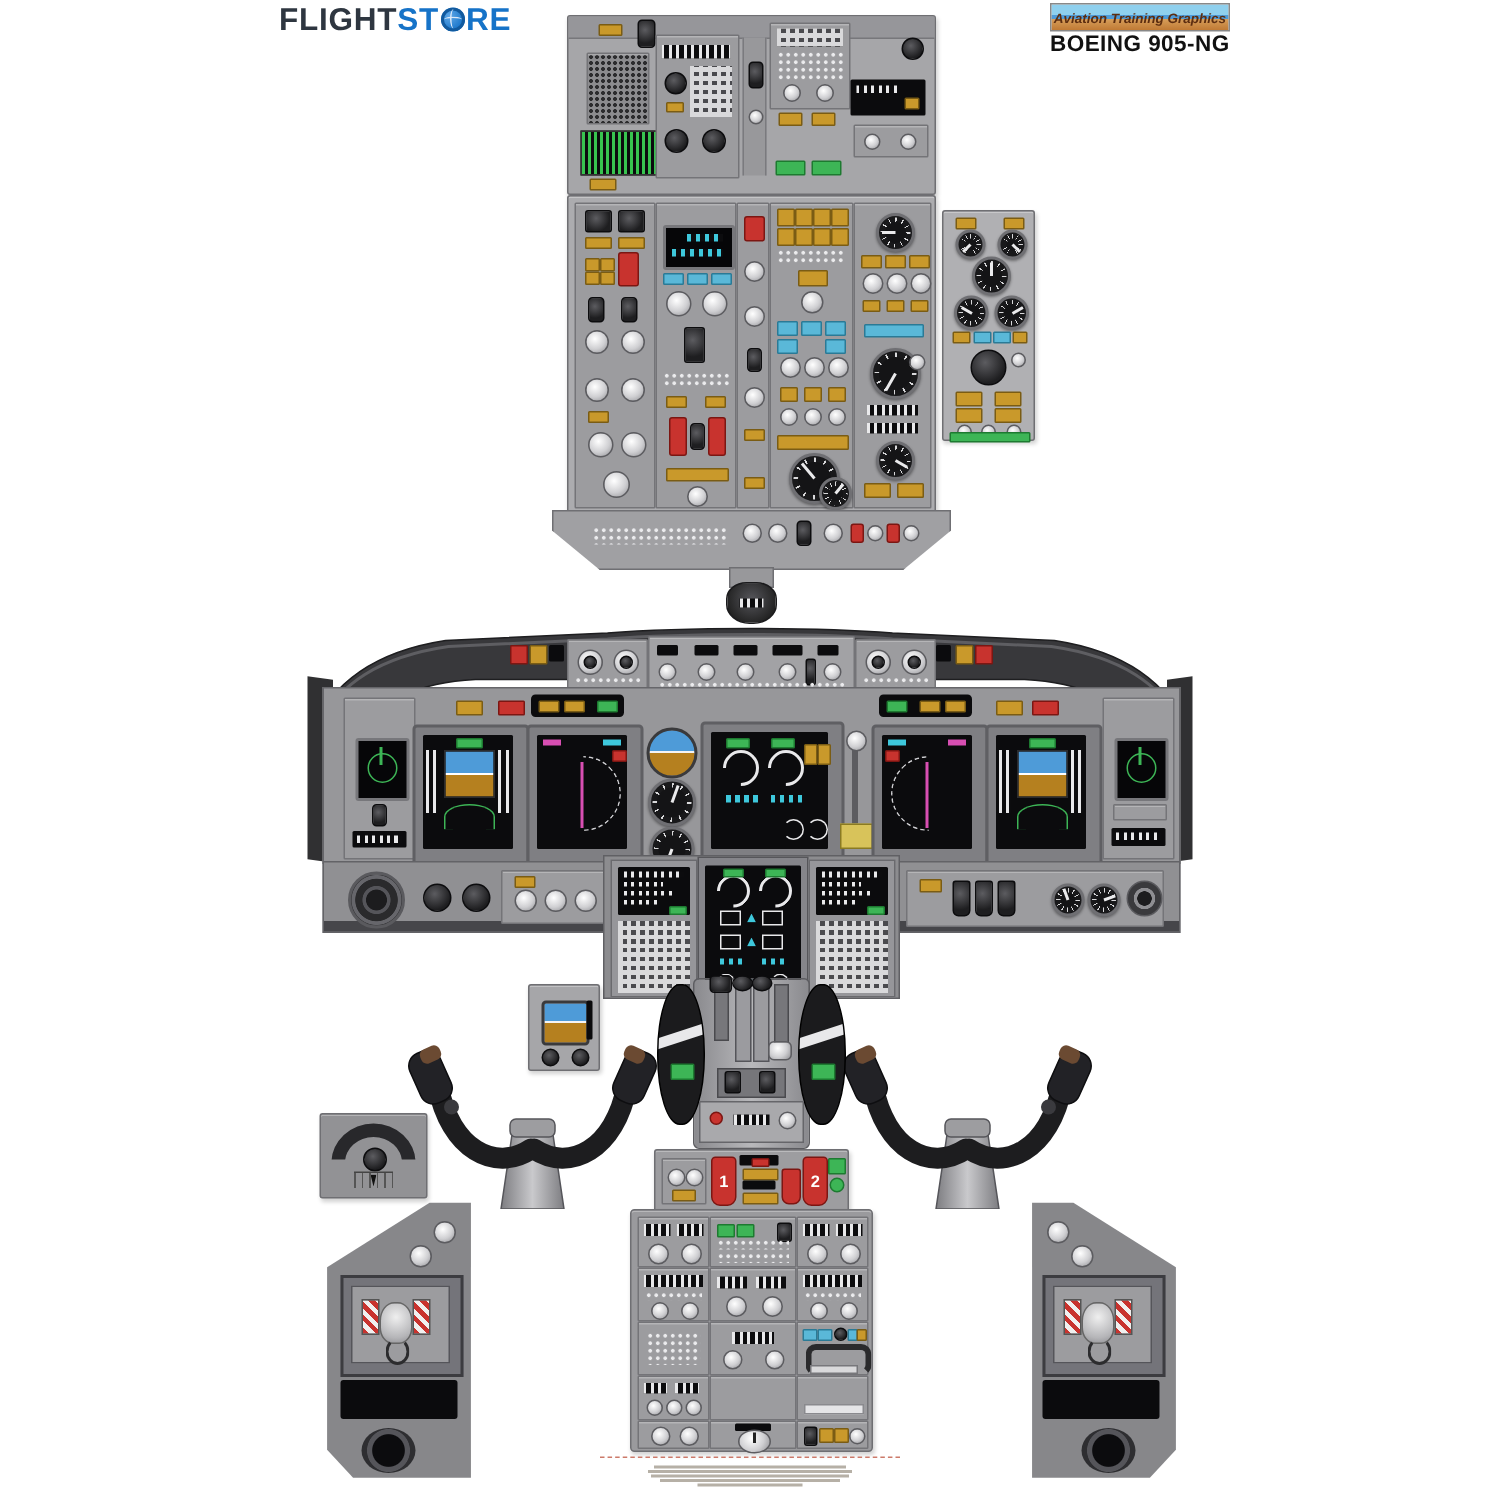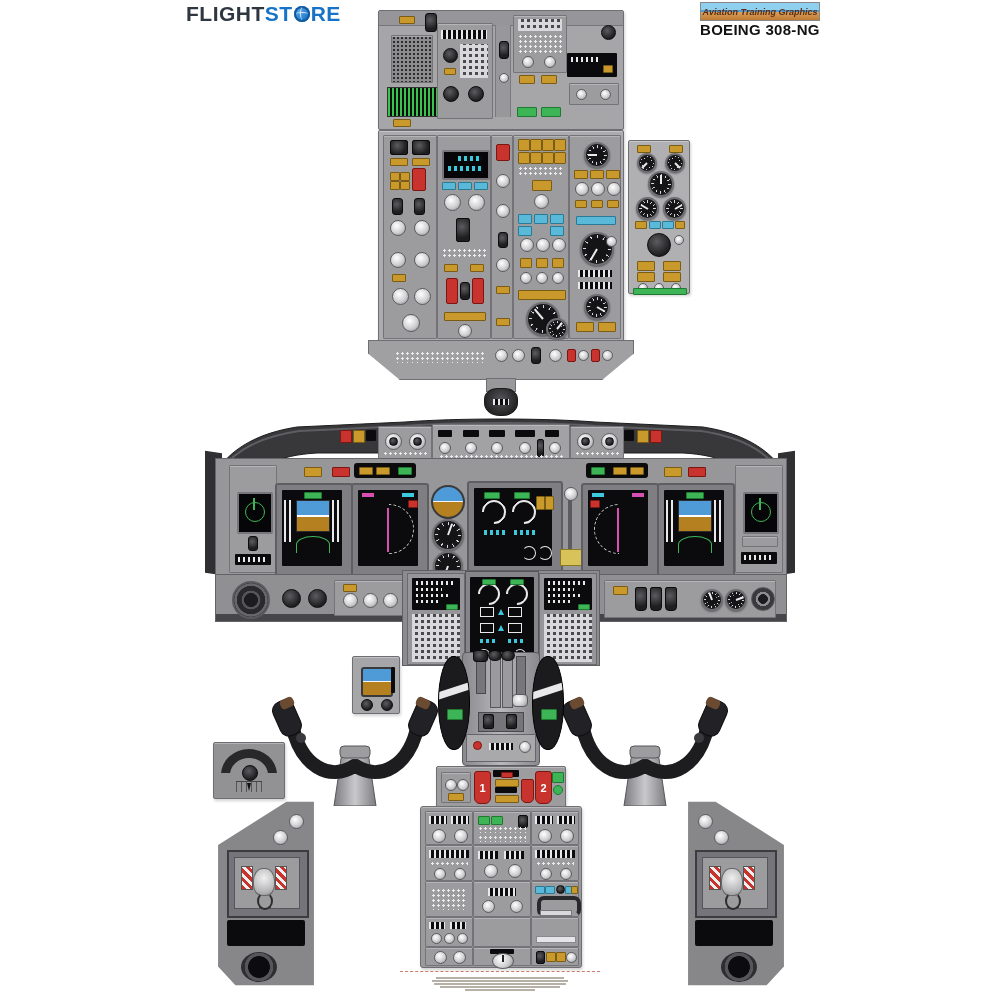--- a/index.html
+++ b/index.html
@@ -36,21 +36,21 @@
 <body>
 
 <div id="poster">
 
   <div class="a" style="left:186px;top:2px;font-size:21px;font-weight:bold;letter-spacing:.5px;color:#2e3640;">
     <span>FLIGHT</span><span style="color:#1673c8;">ST</span><span class="a" style="position:relative;display:inline-block;width:16px;height:16px;margin:0 1px;vertical-align:-1px;border-radius:50%;background:radial-gradient(circle at 35% 35%,#5fa8e8,#1673c8 70%);box-shadow:inset 0 0 0 2px #125a9e;"><span style="position:absolute;left:2px;top:6px;width:12px;height:3px;border-top:1.5px solid #dce9f8;border-radius:50%;"></span><span style="position:absolute;left:6px;top:1px;width:4px;height:13px;border-left:1.5px solid #dce9f8;border-radius:50%;"></span></span><span style="color:#1673c8;">RE</span>
   </div>
   <div class="a" style="left:700px;top:2px;width:118px;height:17px;background:linear-gradient(#8fd0ee 0 40%,#4e9bd8 40% 55%,#d8a05c 55%,#c07a34);border:1px solid #888;display:flex;align-items:center;justify-content:center;">
     <span style="font-size:9px;font-style:italic;font-weight:bold;color:#5c2d10;white-space:nowrap;">Aviation Training Graphics</span>
   </div>
-  <div class="a lbl" style="left:700px;top:21px;font-size:15px;letter-spacing:.3px;">BOEING 308-NG</div>
+  <div class="a lbl" style="left:700px;top:21px;font-size:15px;letter-spacing:.3px;">BOEING 905-NG</div>
 
   <div class="a p" style="left:378px;top:10px;width:244px;height:118px;">
     <div class="a" style="left:0;top:0;width:100%;height:14px;background:#96969a;border-bottom:1px solid #77777b;"></div>
     <div class="a amb" style="left:20px;top:5px;width:14px;height:6px;"></div>
     <div class="a kd" style="left:46px;top:2px;width:10px;height:17px;border-radius:3px;"></div>
     <div class="a sub dotsD" style="left:12px;top:24px;width:40px;height:46px;background-color:#8c8c8f;"></div>
     <div class="a gbars" style="left:8px;top:76px;width:52px;height:28px;border:1px solid #333;"></div>
     <div class="a sub" style="left:58px;top:12px;width:54px;height:94px;">
       <div class="a seg" style="left:3px;top:6px;width:46px;height:9px;"></div>
       <div class="a keys" style="left:22px;top:20px;width:28px;height:34px;"></div>

